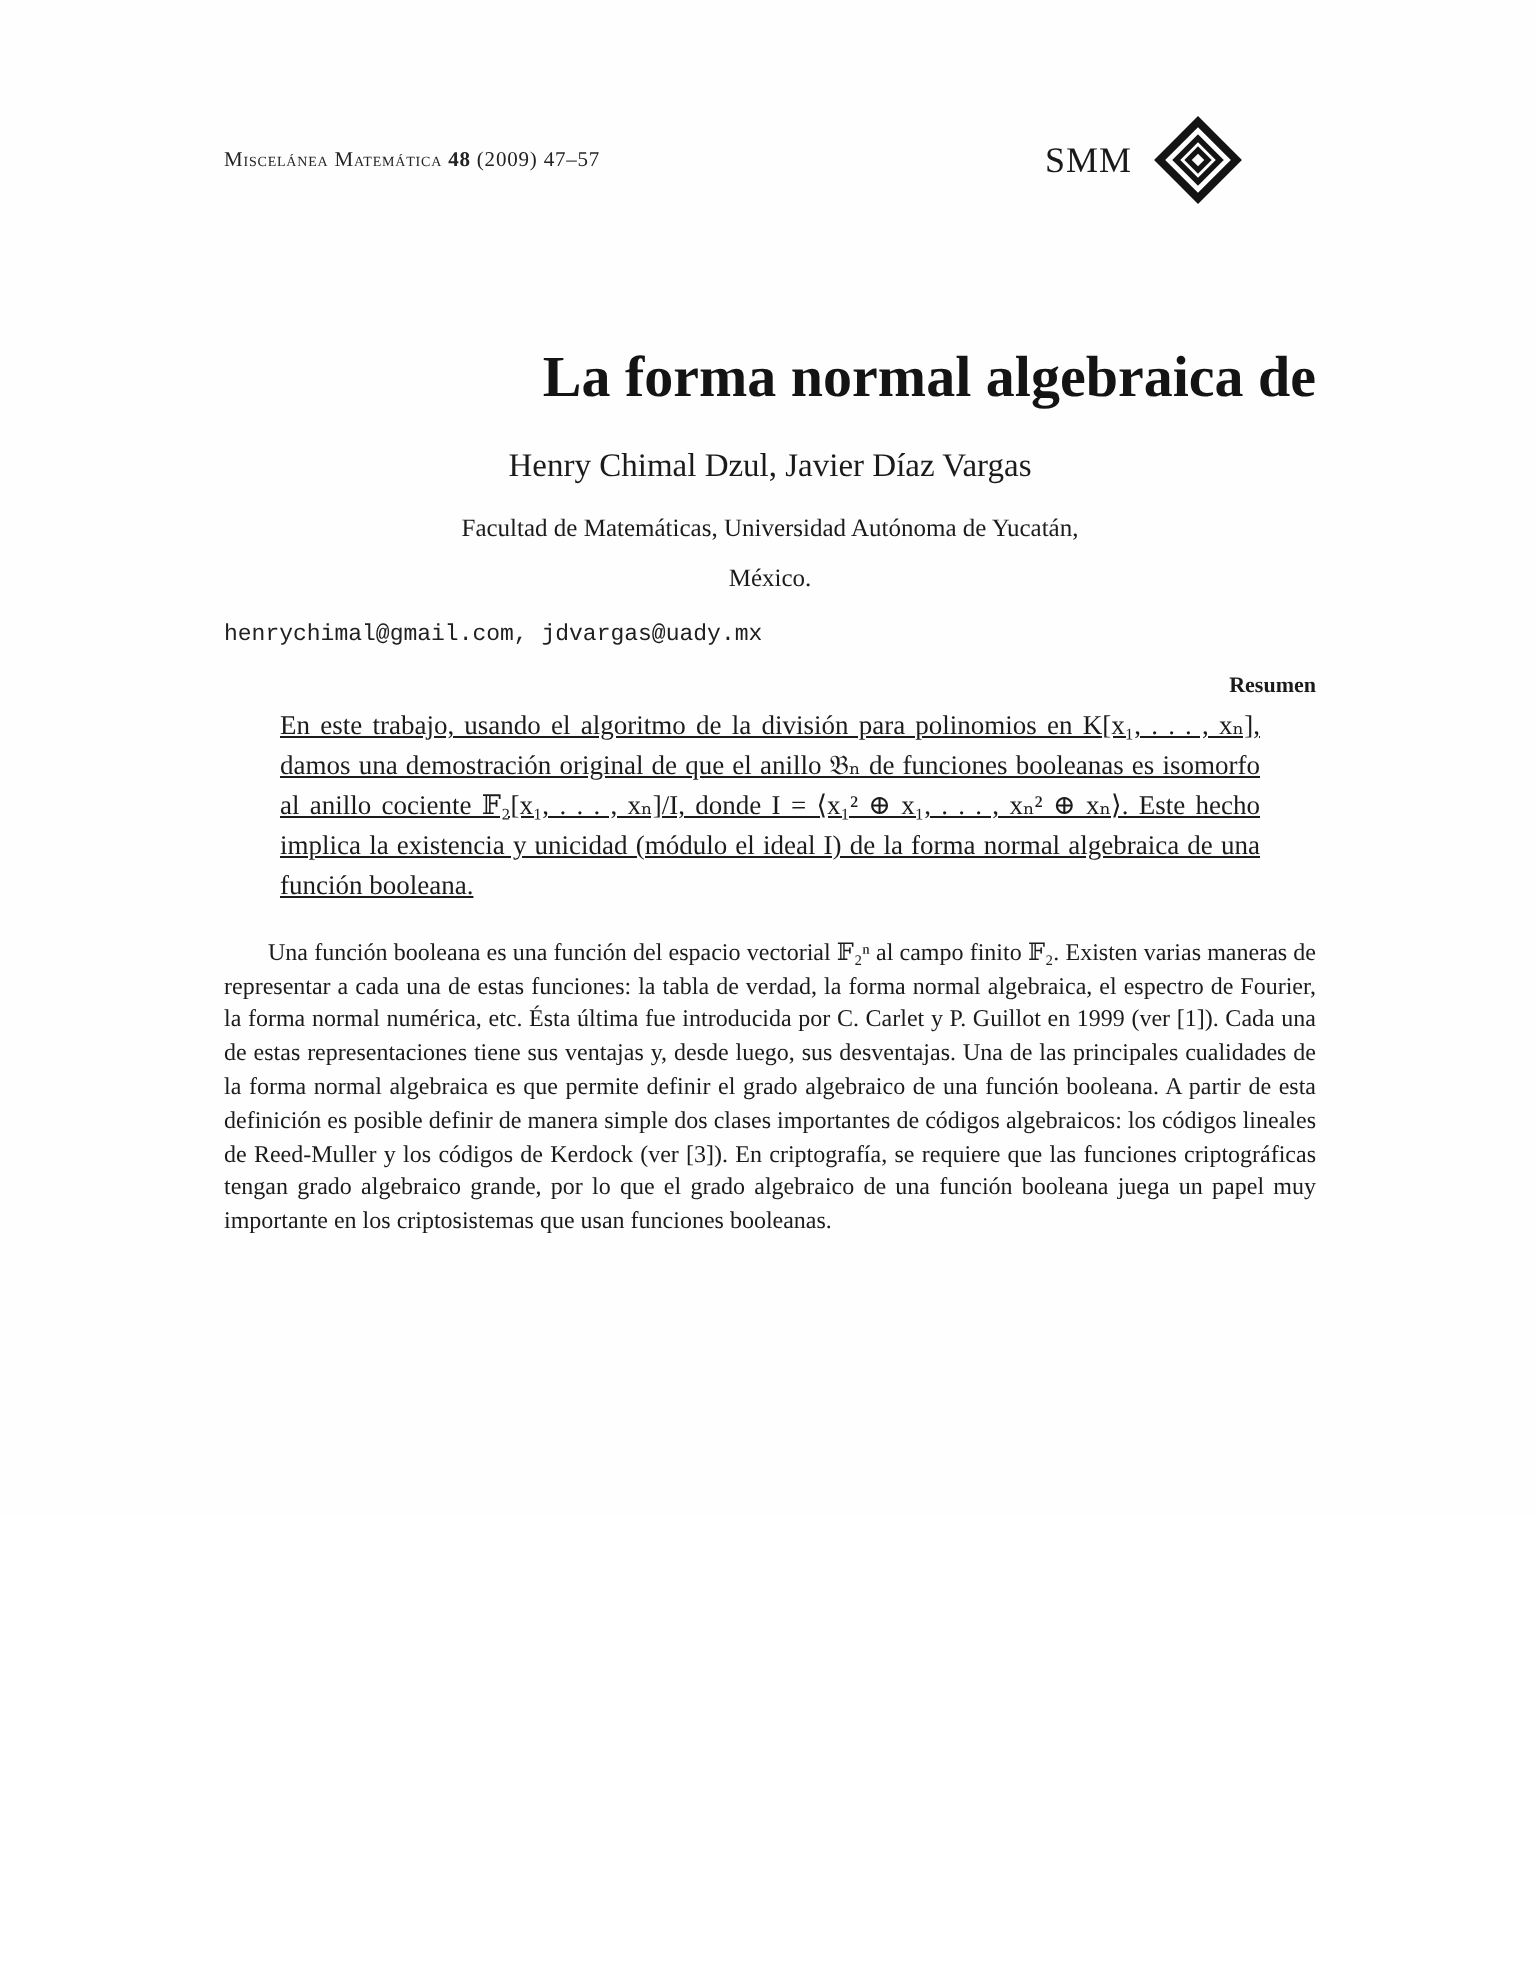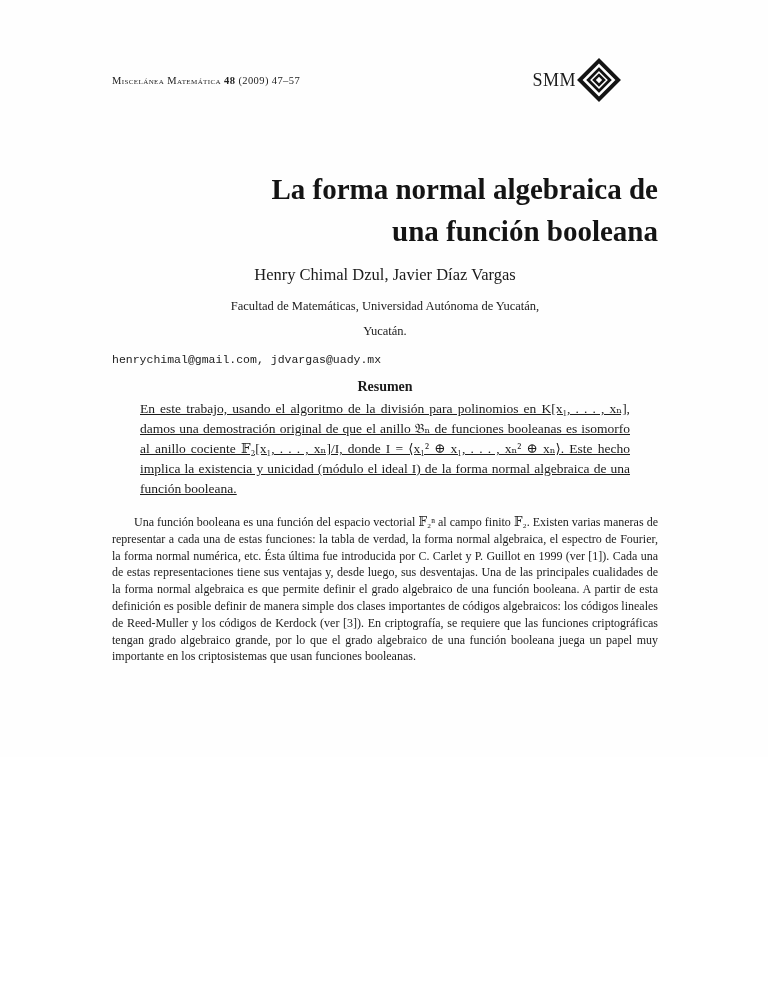--- a/index.html
+++ b/index.html
@@ -32,21 +32,21 @@
   .journal-ref {
     font-variant: small-caps;
     font-size: 10.5px;
     letter-spacing: 0.4px;
     color: #222;
   }
   .journal-ref .vol { font-weight: bold; }
   .society {
     display: flex;
     align-items: center;
-    gap: 0;
+    gap: 10px;
     margin-right: 36px;
   }
   .smm-text { font-size: 18px; letter-spacing: 0.5px; color: #1a1a1a; }
   .smm-logo { display: block; }
 
   
   .title {
     margin-top: 64px;
     text-align: right;
     font-size: 29px;
@@ -71,23 +71,23 @@
     margin-top: 14px;
     text-align: left;
     font-family: "Liberation Mono", "DejaVu Sans Mono", monospace;
     font-size: 11.5px;
     color: #202020;
   }
 
   
   .abstract-head {
     margin-top: 13px;
-    text-align: center;
+    text-align: right;
     font-weight: bold;
-    font-size: 14px;
+    font-size: 11px;
   }
   .abstract {
     margin: 4px 28px 0 28px;
     text-align: justify;
     font-size: 13.5px;
     line-height: 1.48;
     text-decoration: underline;
   }
 
   
@@ -126,27 +126,26 @@
           <polygon points="22,1 43,22 22,43 1,22" fill="#141414"></polygon>
           <polygon points="22,8 36,22 22,36 8,22" fill="none" stroke="#ffffff" stroke-width="2.4"></polygon>
           <polygon points="22,14.5 29.5,22 22,29.5 14.5,22" fill="none" stroke="#ffffff" stroke-width="1.4"></polygon>
           <polygon points="22,19 25,22 22,25 19,22" fill="#ffffff"></polygon>
         </svg>
       </div>
     </div>
 
     <h1 class="title">
       <span class="title-line">La forma normal algebraica de</span>
-      <span class="title-line">una función booleana</span>
     </h1>
 
     <div class="authors">Henry Chimal Dzul, Javier Díaz Vargas</div>
 
     <div class="affil">Facultad de Matemáticas, Universidad Autónoma de Yucatán,</div>
-    <div class="affil affil-2">Yucatán.</div>
+    <div class="affil affil-2">México.</div>
 
     <div class="emails">henrychimal@gmail.com, jdvargas@uady.mx</div>
 
     <div class="abstract-head">Resumen</div>
     <p class="abstract">En este trabajo, usando el algoritmo de la división para polinomios en K[x₁, . . . , xₙ], damos una demostración original de que el anillo 𝔅ₙ de funciones booleanas es isomorfo al anillo cociente 𝔽₂[x₁, . . . , xₙ]/I, donde I = ⟨x₁² ⊕ x₁, . . . , xₙ² ⊕ xₙ⟩. Este hecho implica la existencia y unicidad (módulo el ideal I) de la forma normal algebraica de una función booleana.</p>
 
 
     <p class="body-para first">Una función booleana es una función del espacio vectorial 𝔽₂ⁿ al campo finito 𝔽₂. Existen varias maneras de representar a cada una de estas funciones: la tabla de verdad, la forma normal algebraica, el espectro de Fourier, la forma normal numérica, etc. Ésta última fue introducida por C. Carlet y P. Guillot en 1999 (ver [1]). Cada una de estas representaciones tiene sus ventajas y, desde luego, sus desventajas. Una de las principales cualidades de la forma normal algebraica es que permite definir el grado algebraico de una función booleana. A partir de esta definición es posible definir de manera simple dos clases importantes de códigos algebraicos: los códigos lineales de Reed-Muller y los códigos de Kerdock (ver [3]). En criptografía, se requiere que las funciones criptográficas tengan grado algebraico grande, por lo que el grado algebraico de una función booleana juega un papel muy importante en los criptosistemas que usan funciones booleanas.</p>
 
   </div>

